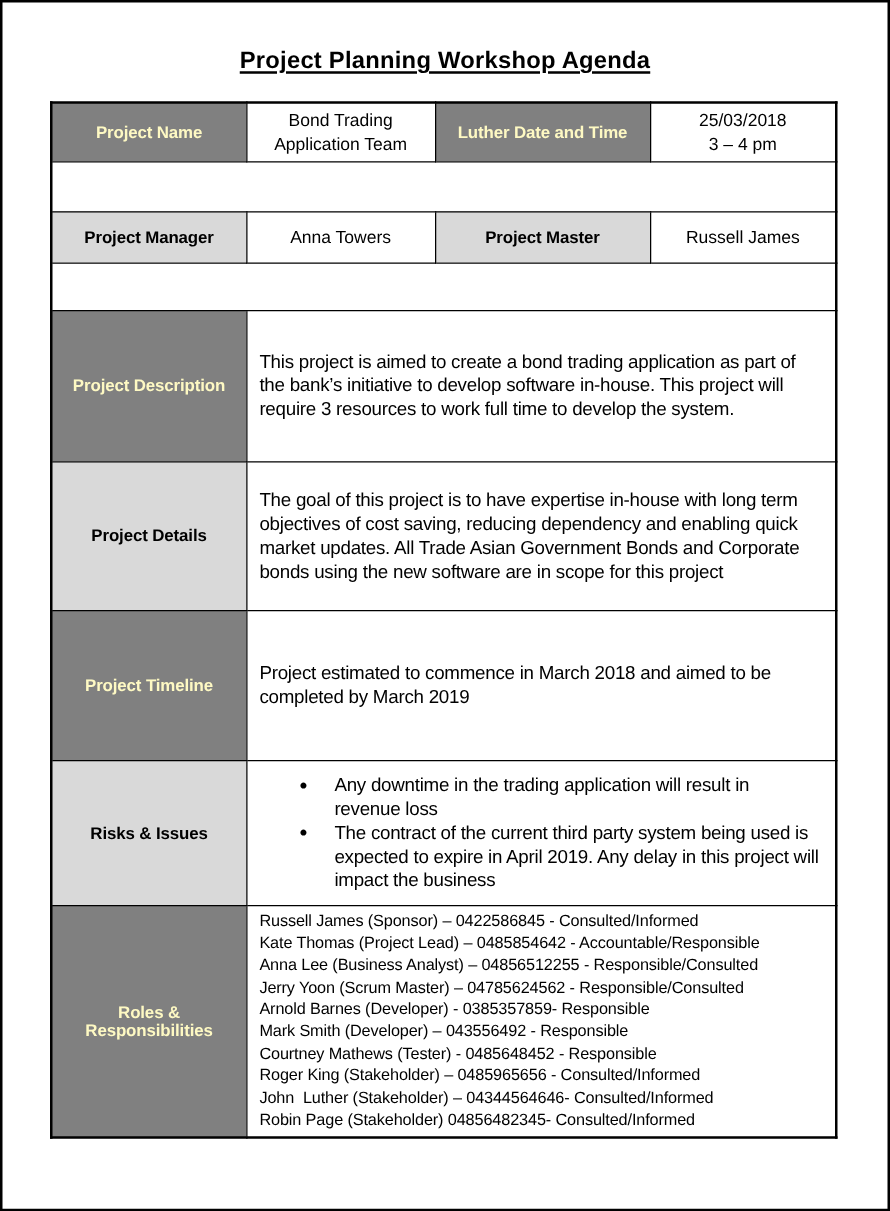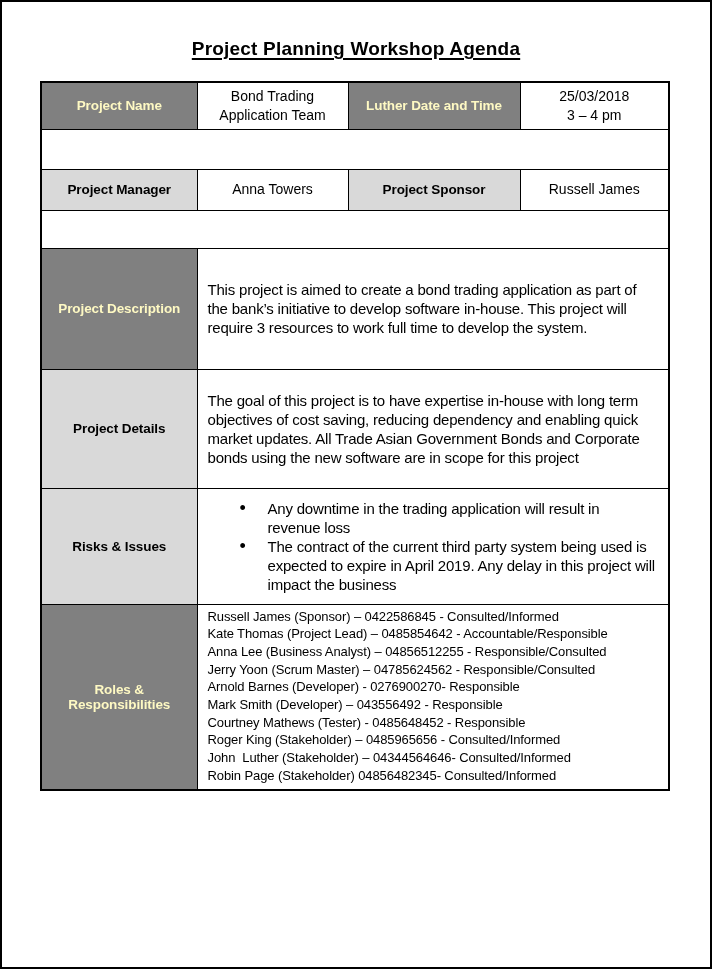--- a/index.html
+++ b/index.html
@@ -88,57 +88,63 @@
         <div>25/03/2018</div>
         <div>3 – 4 pm</div>
       </td>
     </tr>
     <tr class="row-spacer1 spacer">
       <td colspan="4"></td>
     </tr>
     <tr class="row-people">
       <td class="light label">Project Manager</td>
       <td class="value-center">Anna Towers</td>
-      <td class="light label">Project Sponsor</td>
+      <td class="light label">Project Master</td>
       <td class="value-center">Russell James</td>
     </tr>
     <tr class="row-spacer2 spacer">
       <td colspan="4"></td>
     </tr>
   </tbody>
   <tbody id="sections">
       <tr class="s0">
         <td class="label dark">Project Description</td>
         <td colspan="3" class="content">
           <p class="para">This project is aimed to create a bond trading application as part of the bank’s initiative to develop software in-house. This project will require 3 resources to work full time to develop the system.</p>
         </td>
       </tr>
       <tr class="s1">
         <td class="label light">Project Details</td>
         <td colspan="3" class="content">
           <p class="para">The goal of this project is to have expertise in-house with long term objectives of cost saving, reducing dependency and enabling quick market updates. All Trade Asian Government Bonds and Corporate bonds using the new software are in scope for this project</p>
         </td>
       </tr>
+      <tr class="s2">
+        <td class="label dark">Project Timeline</td>
+        <td colspan="3" class="content">
+          <p class="para">Project estimated to commence in March 2018 and aimed to be completed by March 2019</p>
+        </td>
+      </tr>
       <tr class="s3">
         <td class="label light">Risks &amp; Issues</td>
         <td colspan="3" class="content">
           <ul class="bullets">
             <li>Any downtime in the trading application will result in revenue loss</li>
             <li>The contract of the current third party system being used is expected to expire in April 2019. Any delay in this project will impact the business</li>
           </ul>
         </td>
       </tr>
       <tr class="s4">
         <td class="label dark">Roles &amp; Responsibilities</td>
         <td colspan="3" class="content lines">
           <div class="role-line">Russell James (Sponsor) – 0422586845 - Consulted/Informed</div>
           <div class="role-line">Kate Thomas (Project Lead) – 0485854642 - Accountable/Responsible</div>
           <div class="role-line">Anna Lee (Business Analyst) – 04856512255 - Responsible/Consulted</div>
           <div class="role-line">Jerry Yoon (Scrum Master) – 04785624562 - Responsible/Consulted</div>
-          <div class="role-line">Arnold Barnes (Developer) - 0276900270- Responsible</div>
+          <div class="role-line">Arnold Barnes (Developer) - 0385357859- Responsible</div>
           <div class="role-line">Mark Smith (Developer) – 043556492 - Responsible</div>
           <div class="role-line">Courtney Mathews (Tester) - 0485648452 - Responsible</div>
           <div class="role-line">Roger King (Stakeholder) – 0485965656 - Consulted/Informed</div>
           <div class="role-line">John  Luther (Stakeholder) – 04344564646- Consulted/Informed</div>
           <div class="role-line">Robin Page (Stakeholder) 04856482345- Consulted/Informed</div>
         </td>
       </tr>
     </tbody>
 </table>
 

